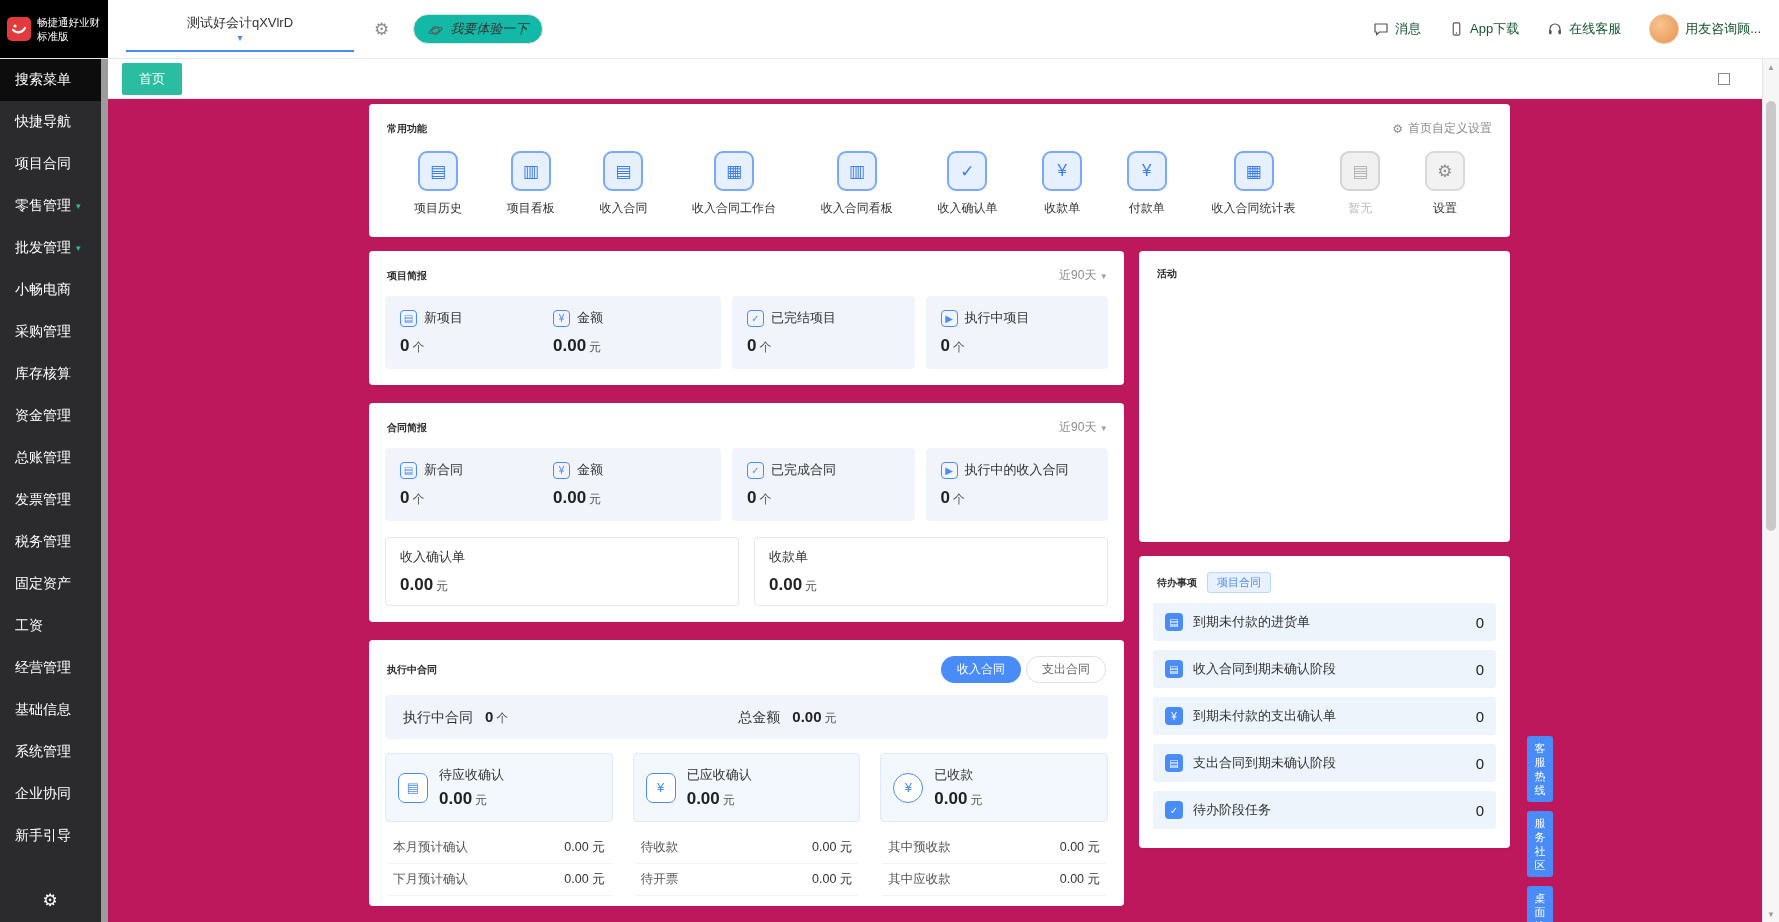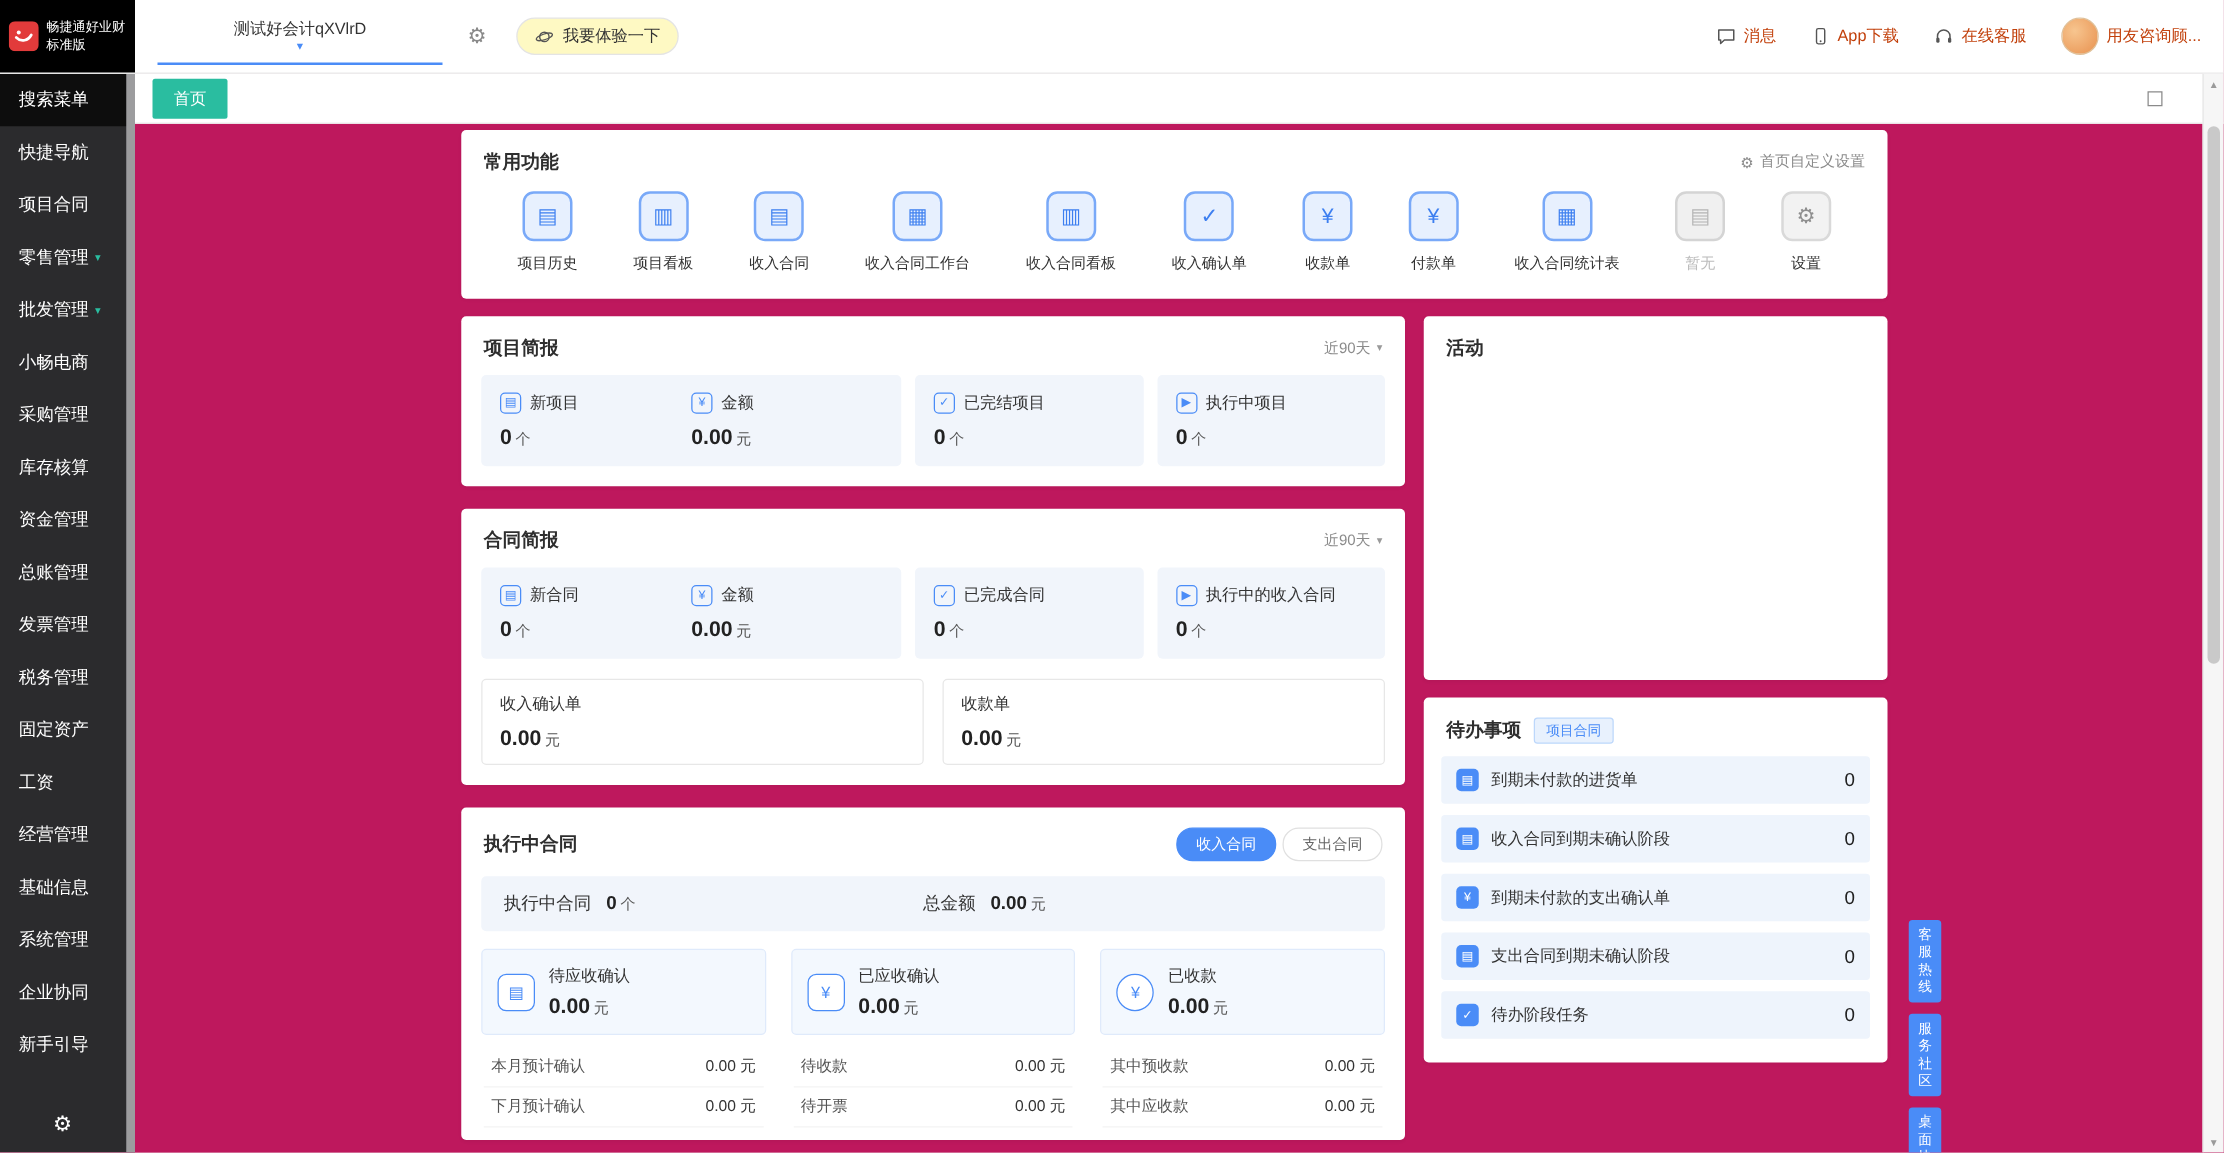--- a/index.html
+++ b/index.html
@@ -12,22 +12,22 @@
 
   
   .topbar { height:59px; display:flex; background:#fff; border-bottom:1px solid #e9e9e9; position:relative; z-index:5; }
   .brand { width:108px; background:#000; color:#fff; display:flex; align-items:center; gap:6px; padding:0 7px; flex:none; }
   .brand-logo { width:24px; height:24px; flex:none; }
   .brand-text { font-size:10.5px; line-height:1.35; }
   .topbar-main { flex:1; display:flex; align-items:center; padding:0 18px; }
   .company-select { width:228px; display:flex; align-items:center; justify-content:space-between; border-bottom:2px solid #4a8cf7; padding:7px 2px; font-size:13px; color:#333; cursor:pointer;flex-direction:column; }
   .company-select .chev { color:#4a8cf7; font-size:10px; }
   .gear-top { margin-left:20px; color:#8a8a8a; font-size:17px; cursor:pointer; }
-  .experience { margin-left:24px; display:flex; align-items:center; gap:7px; border:1px solid #e4e4e4; border-radius:16px; padding:5px 14px; font-size:13px; color:#333; cursor:pointer; background:#fef9c3; }
-  .topbar-right { margin-left:auto; display:flex; align-items:center; gap:28px; font-size:13px; color:#c2410c; }
+  .experience { margin-left:24px; display:flex; align-items:flex-end; gap:7px; border:1px solid #e4e4e4; border-radius:16px; padding:5px 14px; font-size:13px; color:#333; cursor:pointer; background:#14b8a6;font-style:italic; }
+  .topbar-right { margin-left:auto; display:flex; align-items:center; gap:28px; font-size:13px; color:#14532d; }
   .tb-item { display:flex; align-items:center; gap:6px; cursor:pointer; }
   .avatar { width:30px; height:30px; border-radius:50%; background:radial-gradient(circle at 35% 35%, #f7c58f, #e8914f); border:1px solid #e0c19a; }
 
   
   .layout { display:flex; height:863px; }
   .sidebar { width:108px; background:#2b2b2d; position:relative; flex:none; color:#fff; }
   .sb-item { height:42px; display:flex; align-items:center; padding-left:15px; font-size:14px; cursor:pointer; }
   .sb-item.dark { background:#0d0d0d; }
   .sb-arrow { margin-left:5px; font-size:9px; color:#2abda0; }
   .sb-footer { position:absolute; bottom:0; left:0; width:100px; height:44px; color:#fff; font-size:17px; cursor:pointer; }
@@ -35,21 +35,21 @@
 
   .main { flex:1; display:flex; flex-direction:column; background:#be185d; position:relative; }
   .tabbar { height:40px; background:#fff; display:flex; align-items:center; padding:0 14px; border-bottom:1px solid #ececec; }
   .tab-home { background:#2abda0; color:#fff; font-size:13px; padding:7px 17px; border-radius:2px; cursor:pointer; }
   .tab-expand { margin-left:auto; margin-right:30px; width:22px; height:22px; cursor:pointer; }
   .tab-expand i { display:block; width:12px; height:12px; border:1.6px solid #8a8a8a; }
 
   .content { flex:1; overflow:hidden; padding:5px 0 0 261px; }
   .card { background:#fff; border-radius:4px; box-shadow:0 1px 3px rgba(0,0,0,.05); }
   .card-hd { display:flex; align-items:center; padding:16px 18px 10px; }
-  .card-title { font-size:15px; font-weight:700; color:#2e2e2e; }
+  .card-title { font-size:10px; font-weight:700; color:#2e2e2e; }
   .hd-right { margin-left:auto; color:#8b8b8b; font-size:12px; display:flex; align-items:center; gap:5px; cursor:pointer; }
   .hd-right .cv { font-size:9px; color:#9a9a9a; }
 
   
   .card-common { width:1141px; margin-bottom:14px; }
   .tiles { display:flex; justify-content:space-between; padding:4px 45px 20px; }
   .tile { display:flex; flex-direction:column; align-items:center; gap:9px; cursor:pointer; }
   .tile-ic { width:40px; height:40px; border:2px solid #79a9f8; background:#e7f0fe; border-radius:9px; color:#3d7ff0; font-size:17px; }
   .tile-label { font-size:12px; color:#333; white-space:nowrap; }
   .tile.disabled .tile-ic { border-color:#d4d4d4; background:#f0f0f0; color:#b5b5b5; }

